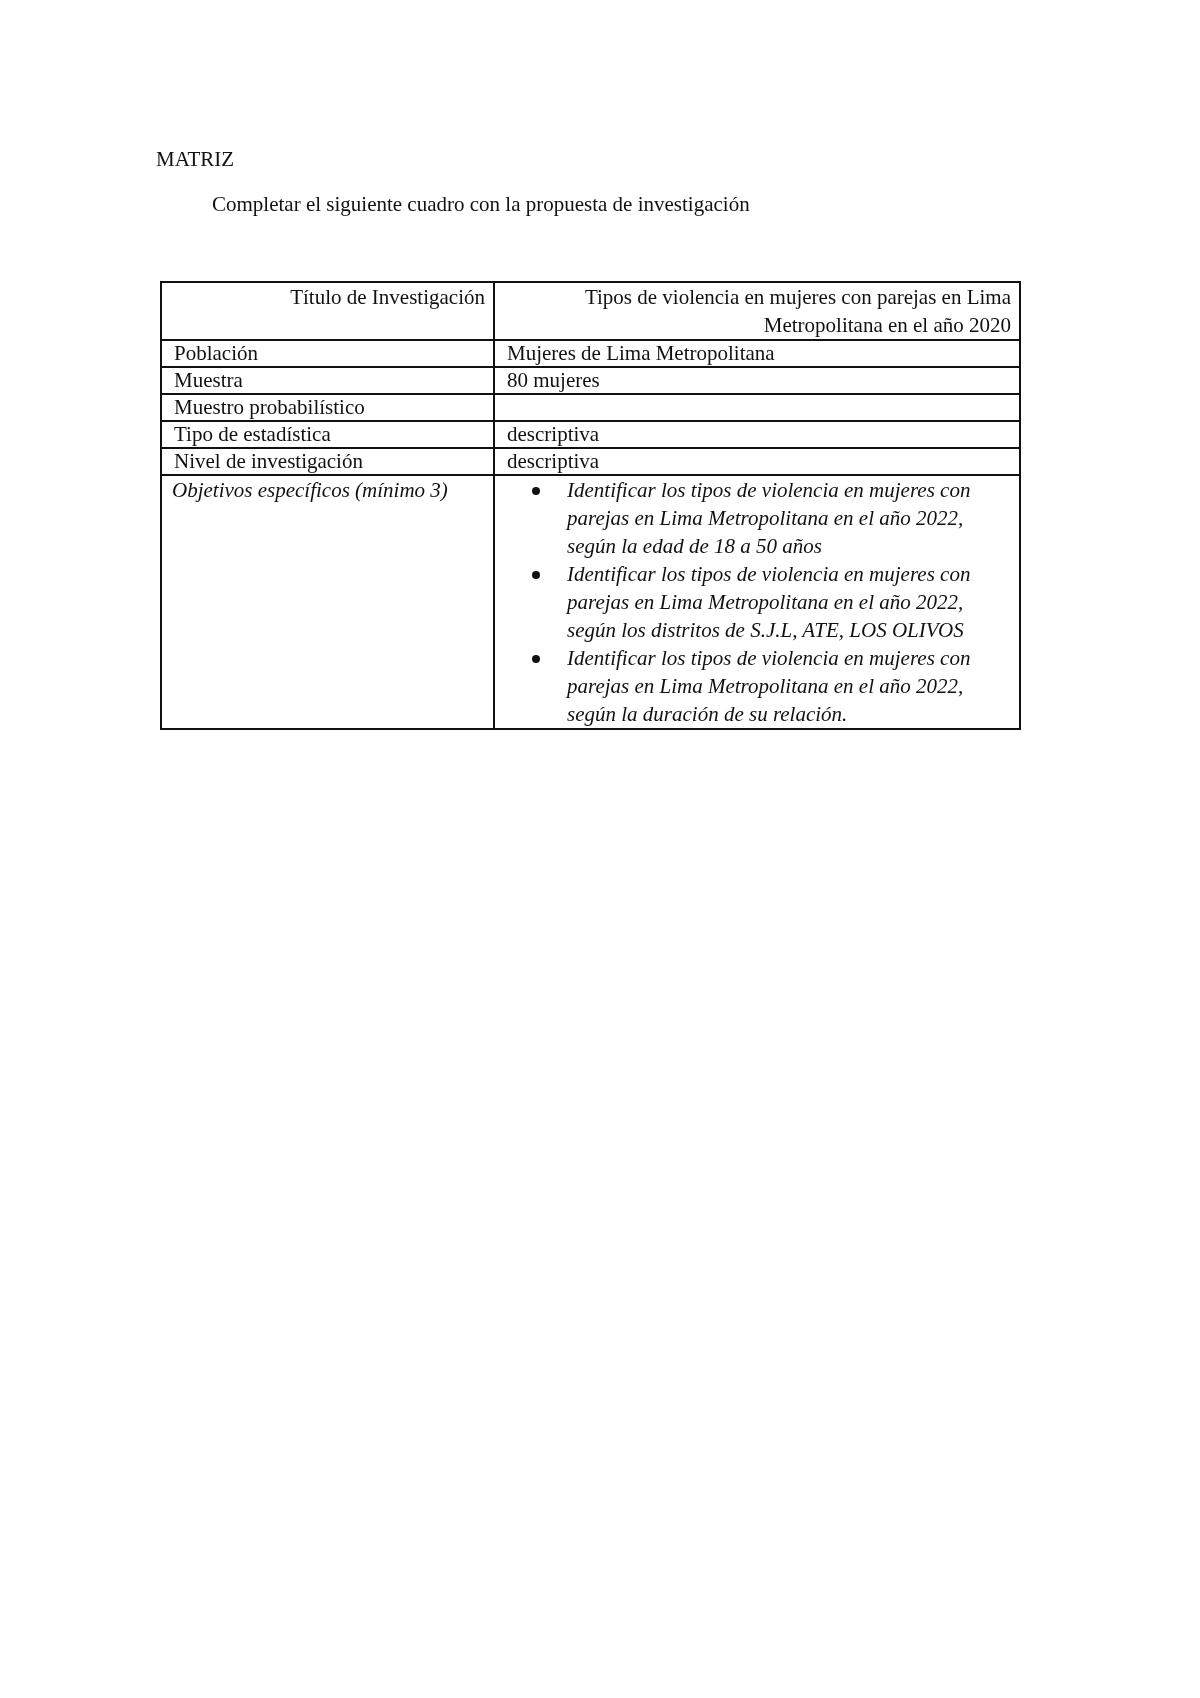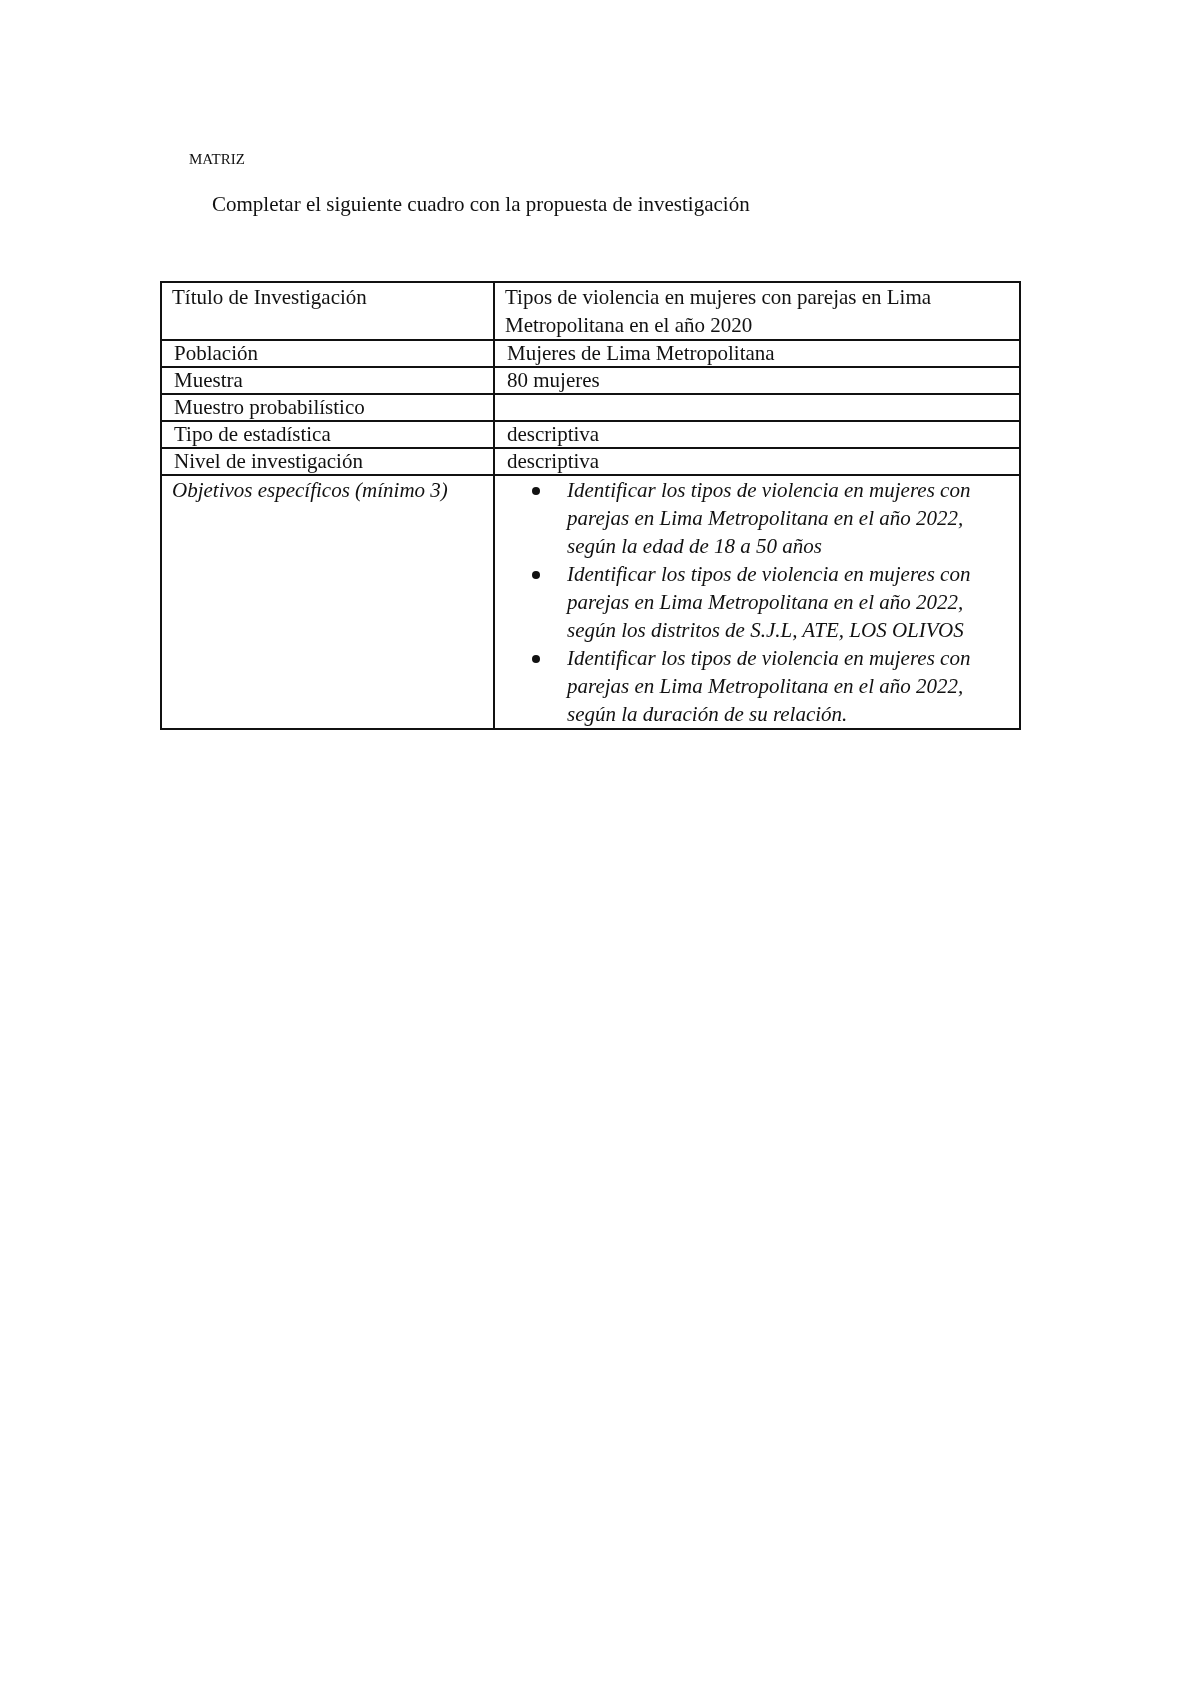--- a/index.html
+++ b/index.html
@@ -1,24 +1,24 @@
 <!DOCTYPE html>
 <html><head>
   <meta charset="utf-8">
   <style>
     html, body { margin: 0; padding: 0; background: #ffffff; }
     body { width: 1200px; height: 1698px; position: relative; overflow: hidden;
            font-family: "Liberation Serif", "DejaVu Serif", serif; color: #111; }
-    .page-title { position: absolute; left: 189px; top: 146px; font-size: 15px; line-height: 26px; }
+    .page-title { position: absolute; left: 156px; top: 146px; font-size: 21px; line-height: 26px; }
     .instruction { position: absolute; left: 172px; top: 191px; font-size: 21px; line-height: 26px; margin-left: 40px; }
     table.matrix { position: absolute; left: 160px; top: 281px; width: 861px;
                    border-collapse: collapse; font-size: 21px; line-height: 28px; }
     table.matrix td { border: 2px solid #111; vertical-align: top; padding: 0 8px 0 10px; }
     table.matrix td.label { width: 311px; }
-    table.matrix tr.r2 td { height: 53px; }
+    table.matrix tr.r2 td { height: 53px; text-align: right; }
     table.matrix tr.r1 td { height: 25px; line-height: 25px; padding-left: 12px; }
     ul.bullets { margin: 0; padding: 0 0 0 62px; list-style: none; }
     ul.bullets li { position: relative; line-height: 28px; }
     ul.bullets li .bullet { position: absolute; left: -35px; top: 11px; width: 8px; height: 8px;
                             border-radius: 50%; background: #111; }
     td.spec-cell { padding-top: 1px; padding-bottom: 2px; font-style: italic; }
   </style>
 </head>
 <body>
 

